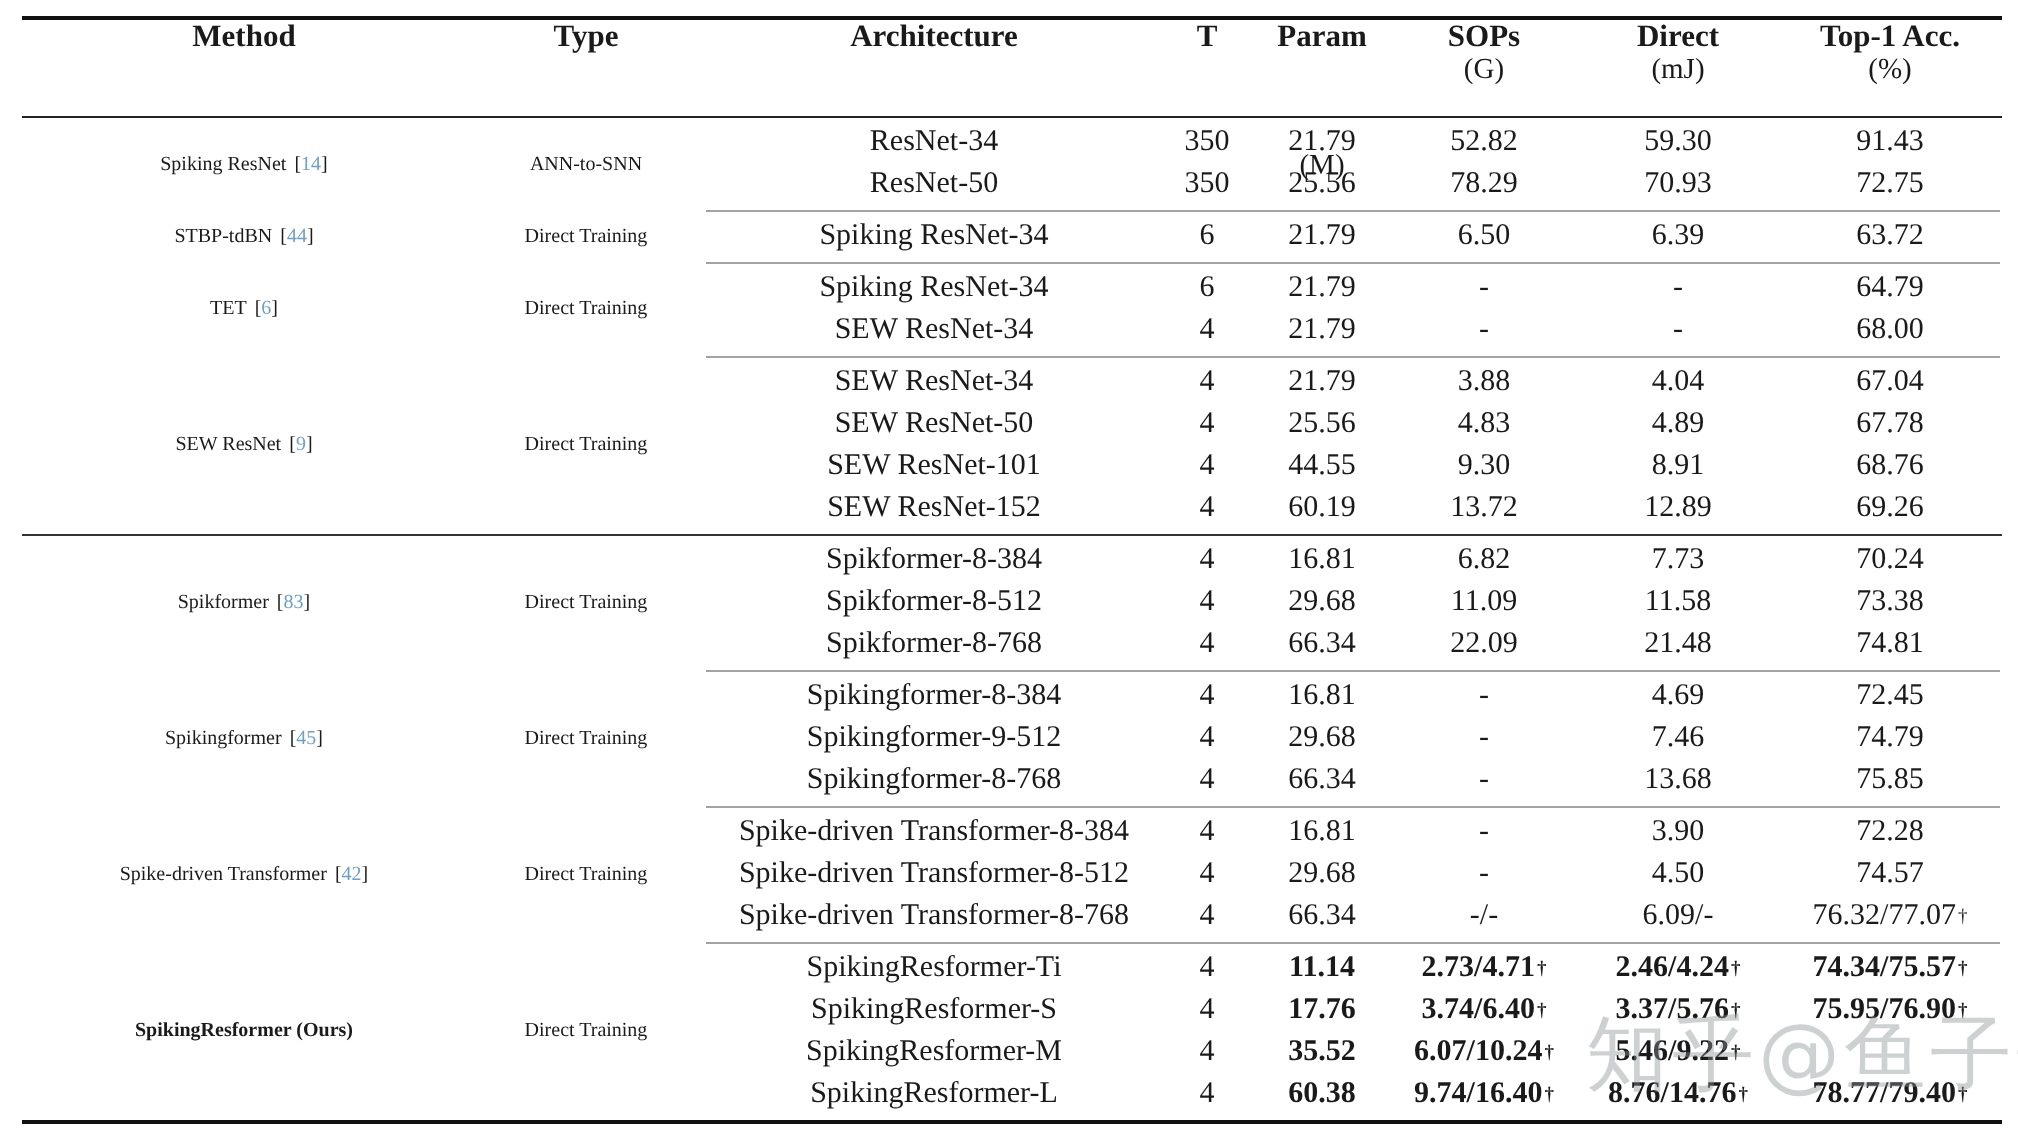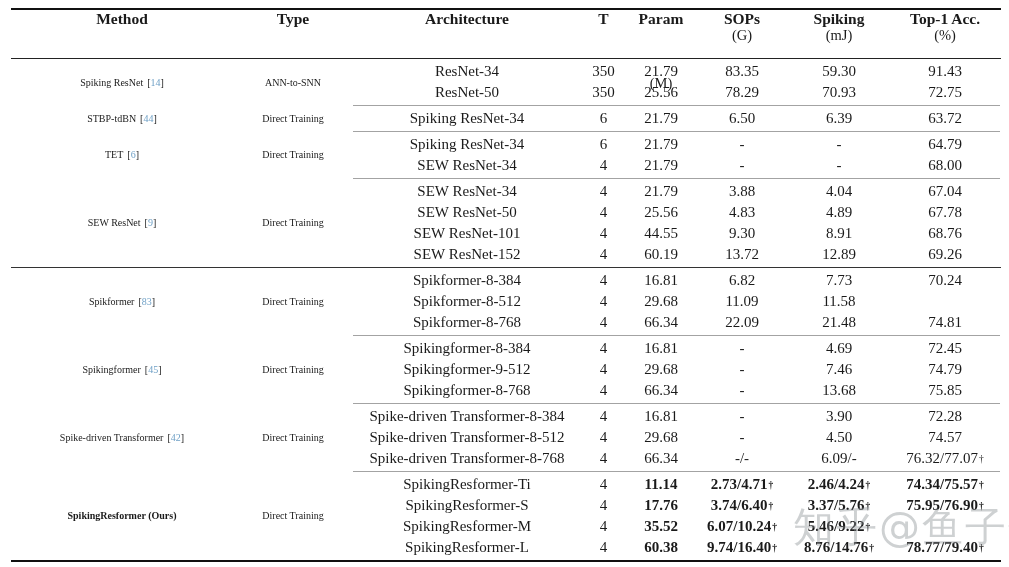--- a/index.html
+++ b/index.html
@@ -65,21 +65,21 @@
       </div>
       <div class="cell c-param">
         <span>Param</span>
         <span class="unit">(M)</span>
       </div>
       <div class="cell c-sops">
         <span>SOPs</span>
         <span class="unit">(G)</span>
       </div>
       <div class="cell c-energy">
-        <span>Spiking</span>
+        <span>Direct</span>
         <span class="unit">(mJ)</span>
       </div>
       <div class="cell c-top1">
         <span>Top-1 Acc.</span>
         <span class="unit">(%)</span>
       </div>
     </div>
   <div id="table-body">
       <div class="group">
         <div class="left">
@@ -87,21 +87,21 @@
             <span>Spiking ResNet</span>
             <span class="cite">[<span class="num">14</span>]</span>
           </div>
           <div class="cell c-type">ANN-to-SNN</div>
         </div>
         <div class="rows">
           <div class="row">
             <div class="cell c-arch">ResNet-34</div>
             <div class="cell c-t">350</div>
             <div class="cell c-param">21.79</div>
-            <div class="cell c-sops">83.35</div>
+            <div class="cell c-sops">52.82</div>
             <div class="cell c-energy">59.30</div>
             <div class="cell c-top1">91.43</div>
           </div>
           <div class="row">
             <div class="cell c-arch">ResNet-50</div>
             <div class="cell c-t">350</div>
             <div class="cell c-param">25.56</div>
             <div class="cell c-sops">78.29</div>
             <div class="cell c-energy">70.93</div>
             <div class="cell c-top1">72.75</div>
@@ -213,20 +213,21 @@
             <div class="cell c-sops">6.82</div>
             <div class="cell c-energy">7.73</div>
             <div class="cell c-top1">70.24</div>
           </div>
           <div class="row">
             <div class="cell c-arch">Spikformer-8-512</div>
             <div class="cell c-t">4</div>
             <div class="cell c-param">29.68</div>
             <div class="cell c-sops">11.09</div>
             <div class="cell c-energy">11.58</div>
+            <div class="cell c-top1">73.38</div>
           </div>
           <div class="row">
             <div class="cell c-arch">Spikformer-8-768</div>
             <div class="cell c-t">4</div>
             <div class="cell c-param">66.34</div>
             <div class="cell c-sops">22.09</div>
             <div class="cell c-energy">21.48</div>
             <div class="cell c-top1">74.81</div>
           </div>
         </div>

